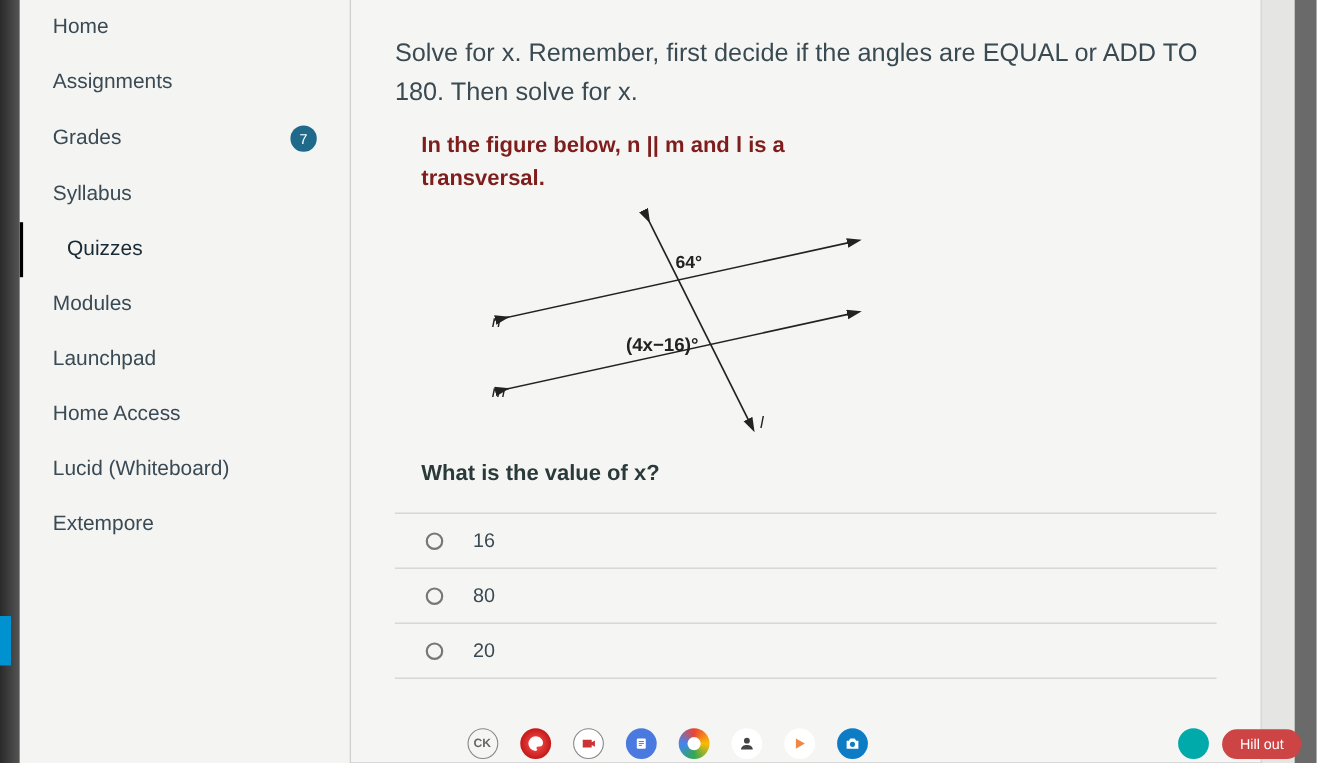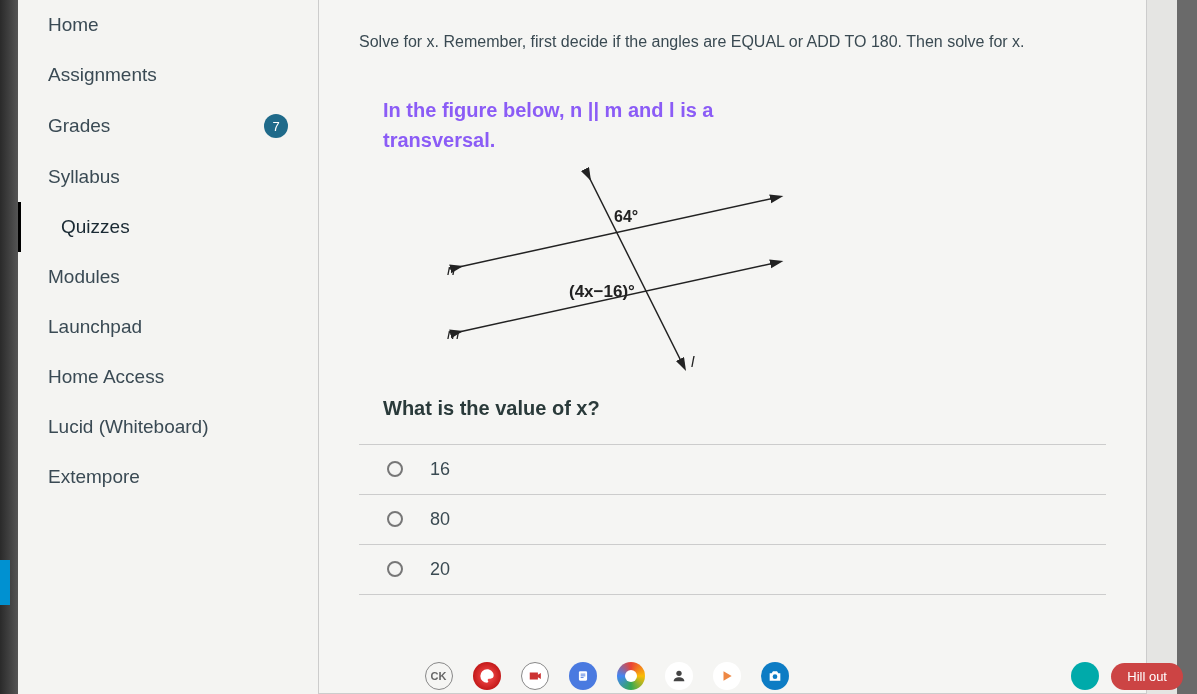--- a/index.html
+++ b/index.html
@@ -5,22 +5,22 @@
   * { box-sizing: border-box; margin: 0; padding: 0; font-family: -apple-system, BlinkMacSystemFont, "Segoe UI", Helvetica, Arial, sans-serif; }
   body { width: 1197px; height: 694px; background: #e8e9e8; display: flex; overflow: hidden; position: relative; }
   .left-edge { width: 18px; background: linear-gradient(to right, #2a2a2a, #555); flex-shrink: 0; }
   .left-edge .accent { position: absolute; left: 0; top: 560px; width: 10px; height: 45px; background: #0091d1; }
   .sidebar { width: 300px; background: #f4f4f2; flex-shrink: 0; padding-right: 10px; }
   .sidebar-item { padding: 14px 20px 14px 30px; color: #3a4a54; font-size: 19px; cursor: pointer; display: flex; align-items: center; justify-content: space-between; }
   .sidebar-item.active { border-left: 3px solid #000000; padding-left: 40px; color: #1a2a34; }
   .badge { background: #1f6a8a; color: #fff; border-radius: 50%; width: 24px; height: 24px; display: flex; align-items: center; justify-content: center; font-size: 13px; }
   .main-wrap { flex: 1; background: #e5e5e3; padding: 0 30px 0 0; display: flex; }
   .main { flex: 1; background: #f5f5f3; border: 1px solid #ccc; border-top: none; padding: 30px 40px 0 40px; overflow: hidden; }
-  .instructions { color: #3a4a52; font-size: 16px; line-height: 1.55; margin-bottom: 40px; }
-  .problem-statement { font-family: Georgia, 'Times New Roman', serif; font-weight: bold; font-size: 20px; color: #8b5cf6; margin-left: 24px; margin-bottom: 12px; line-height: 1.5; }
+  .instructions { color: #3a4a52; font-size: 23px; line-height: 1.55; margin-bottom: 16px; }
+  .problem-statement { font-family: Georgia, 'Times New Roman', serif; font-weight: bold; font-size: 20px; color: #7f1d1d; margin-left: 24px; margin-bottom: 12px; line-height: 1.5; }
   .figure { margin-left: 40px; margin-bottom: 10px; height: 220px; }
   .question { font-family: Georgia, 'Times New Roman', serif; font-weight: bold; font-size: 20px; color: #2a3a3a; margin-left: 24px; margin-bottom: 24px; }
   .options { margin-top: 4px; }
   .option { border-top: 1px solid #ccc; padding: 14px 0 14px 28px; display: flex; align-items: center; gap: 27px; color: #3a4a52; font-size: 18px; cursor: pointer; }
   .option:last-child { border-bottom: 1px solid #ccc; }
   .radio { width: 16px; height: 16px; border: 2px solid #777; border-radius: 50%; flex-shrink: 0; }
   .right-edge { width: 20px; background: #6a6a6a; flex-shrink: 0; }
 
   .taskbar { position: absolute; bottom: 0; left: 16px; right: 0; height: 36px; background: rgba(40,40,40,0.0); display: flex; align-items: center; justify-content: space-between; padding: 0 14px; }
   .task-center { display: flex; gap: 20px; align-items: center; position: absolute; left: 50%; transform: translateX(-50%); }

